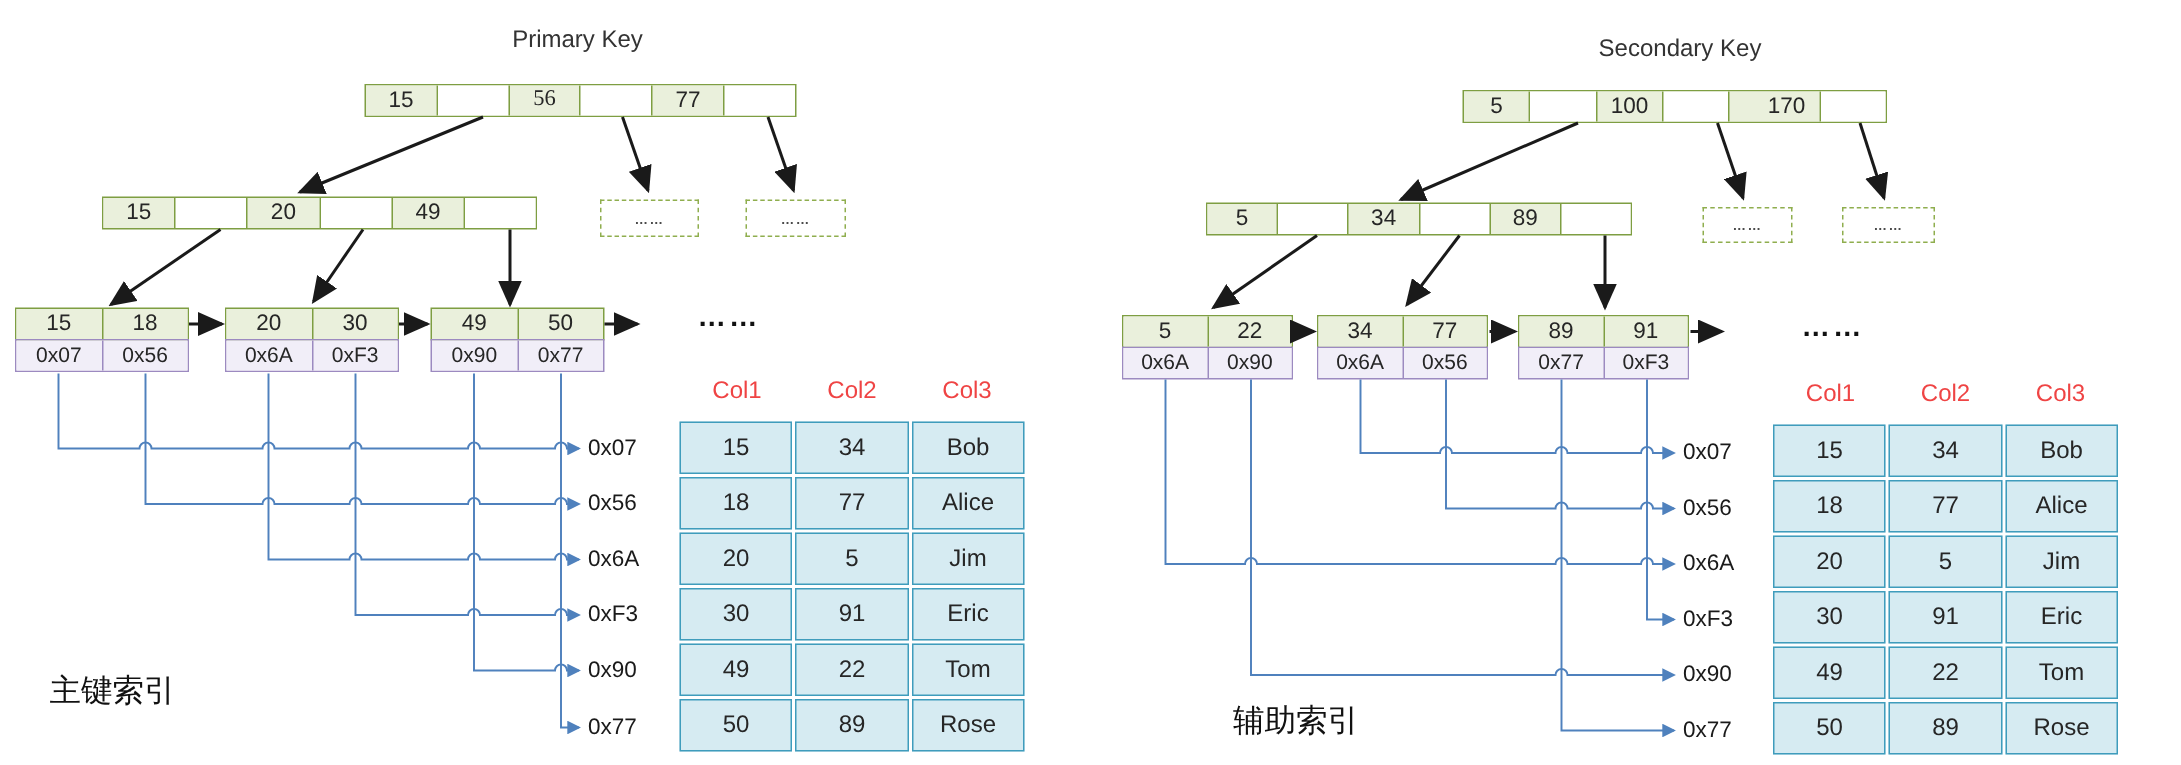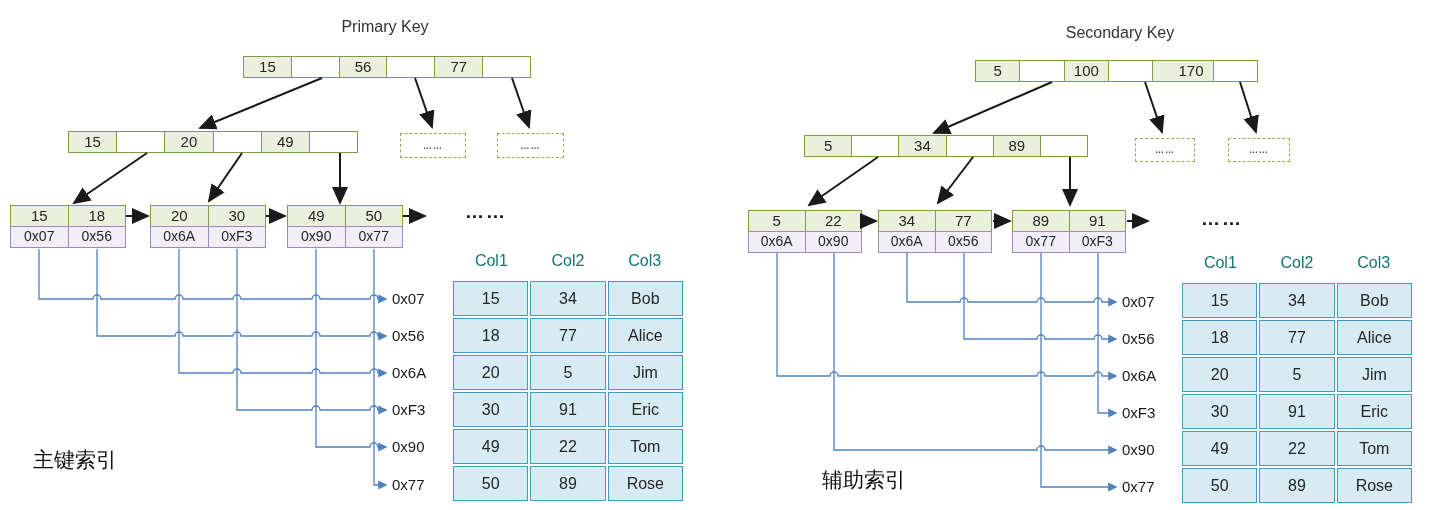--- a/index.html
+++ b/index.html
@@ -26,21 +26,21 @@
   .leaf-row.ptrs .lcell{background:var(--pointer-fill);font-size:14px;}
   .leaf-row.ptrs .lcell + .lcell{border-left-color:var(--pointer-border);}
   .ellipsis-node{position:absolute;border:1.6px dashed #8fae4e;background:#fff;text-align:center;
     font-size:9px;font-weight:bold;letter-spacing:1px;color:#4a4a4a;z-index:2;display:flex;align-items:center;justify-content:center;}
   .dots{position:absolute;transform:translate(-50%,-50%);font-size:19px;font-weight:bold;letter-spacing:2px;color:#111;z-index:2;}
   .address-label{position:absolute;font-size:15px;color:#1a1a1a;white-space:nowrap;z-index:2;}
   .data-table{position:absolute;display:grid;grid-template-columns:repeat(3,1fr);gap:2px;z-index:2;}
   .table-cell{height:35px;line-height:33px;text-align:center;font-size:16px;
     border:1.5px solid var(--table-border);background:var(--table-fill);}
   .header-row{position:absolute;display:flex;z-index:2;}
-  .column-header{flex:1;text-align:center;font-size:16px;color:#0f766e;}
+  .column-header{flex:1;text-align:center;font-size:16px;color:#ef4444;}
   .index-caption{position:absolute;font-size:21px;color:#111;white-space:nowrap;z-index:2;}
 </style>
 </head>
 <body>
 
 <div id="canvas">
   <svg id="connector-layer" width="1454" height="510" viewBox="0 0 1454 510">
     <defs>
       <marker id="mK" markerWidth="9" markerHeight="8" refX="8" refY="4" orient="auto">
         <path d="M0,0 L9,4 L0,8 z" fill="#1a1a1a"></path>
@@ -77,21 +77,21 @@
       <path d="M834 253 L834 450 L1037 450 A4 4 0 0 1 1045 450 L1116 450" fill="none" stroke="var(--connector-blue)" stroke-width="1.3" marker-end="url(#mB)"></path>
       <path d="M907 253 L907 302 L960 302 A4 4 0 0 1 968 302 L1037 302 A4 4 0 0 1 1045 302 L1094 302 A4 4 0 0 1 1102 302 L1116 302" fill="none" stroke="var(--connector-blue)" stroke-width="1.3" marker-end="url(#mB)"></path>
       <path d="M964 253 L964 339 L1037 339 A4 4 0 0 1 1045 339 L1094 339 A4 4 0 0 1 1102 339 L1116 339" fill="none" stroke="var(--connector-blue)" stroke-width="1.3" marker-end="url(#mB)"></path>
       <path d="M1041 253 L1041 487 L1116 487" fill="none" stroke="var(--connector-blue)" stroke-width="1.3" marker-end="url(#mB)"></path>
       <path d="M1098 253 L1098 413 L1116 413" fill="none" stroke="var(--connector-blue)" stroke-width="1.3" marker-end="url(#mB)"></path>
     </svg>
 <div class="panel-title" style="left: 385px; top: 18px;">Primary Key</div>
     <div class="node" style="left: 243px; top: 56px; width: 288px; height: 22px;">
       <div class="node-cell filled" style="line-height: 19px;">15</div>
       <div class="node-cell" style="line-height: 19px;"></div>
-      <div class="node-cell filled" style="line-height: 19px;">56</div>
+      <div class="node-cell filled" style="line-height: 19px; font-family: Liberation Serif, serif;">56</div>
       <div class="node-cell" style="line-height: 19px;"></div>
       <div class="node-cell filled" style="line-height: 19px;">77</div>
       <div class="node-cell" style="line-height: 19px;"></div>
     </div>
     <div class="node" style="left: 68px; top: 131px; width: 290px; height: 22px;">
       <div class="node-cell filled" style="line-height: 19px;">15</div>
       <div class="node-cell" style="line-height: 19px;"></div>
       <div class="node-cell filled" style="line-height: 19px;">20</div>
       <div class="node-cell" style="line-height: 19px;"></div>
       <div class="node-cell filled" style="line-height: 19px;">49</div>

